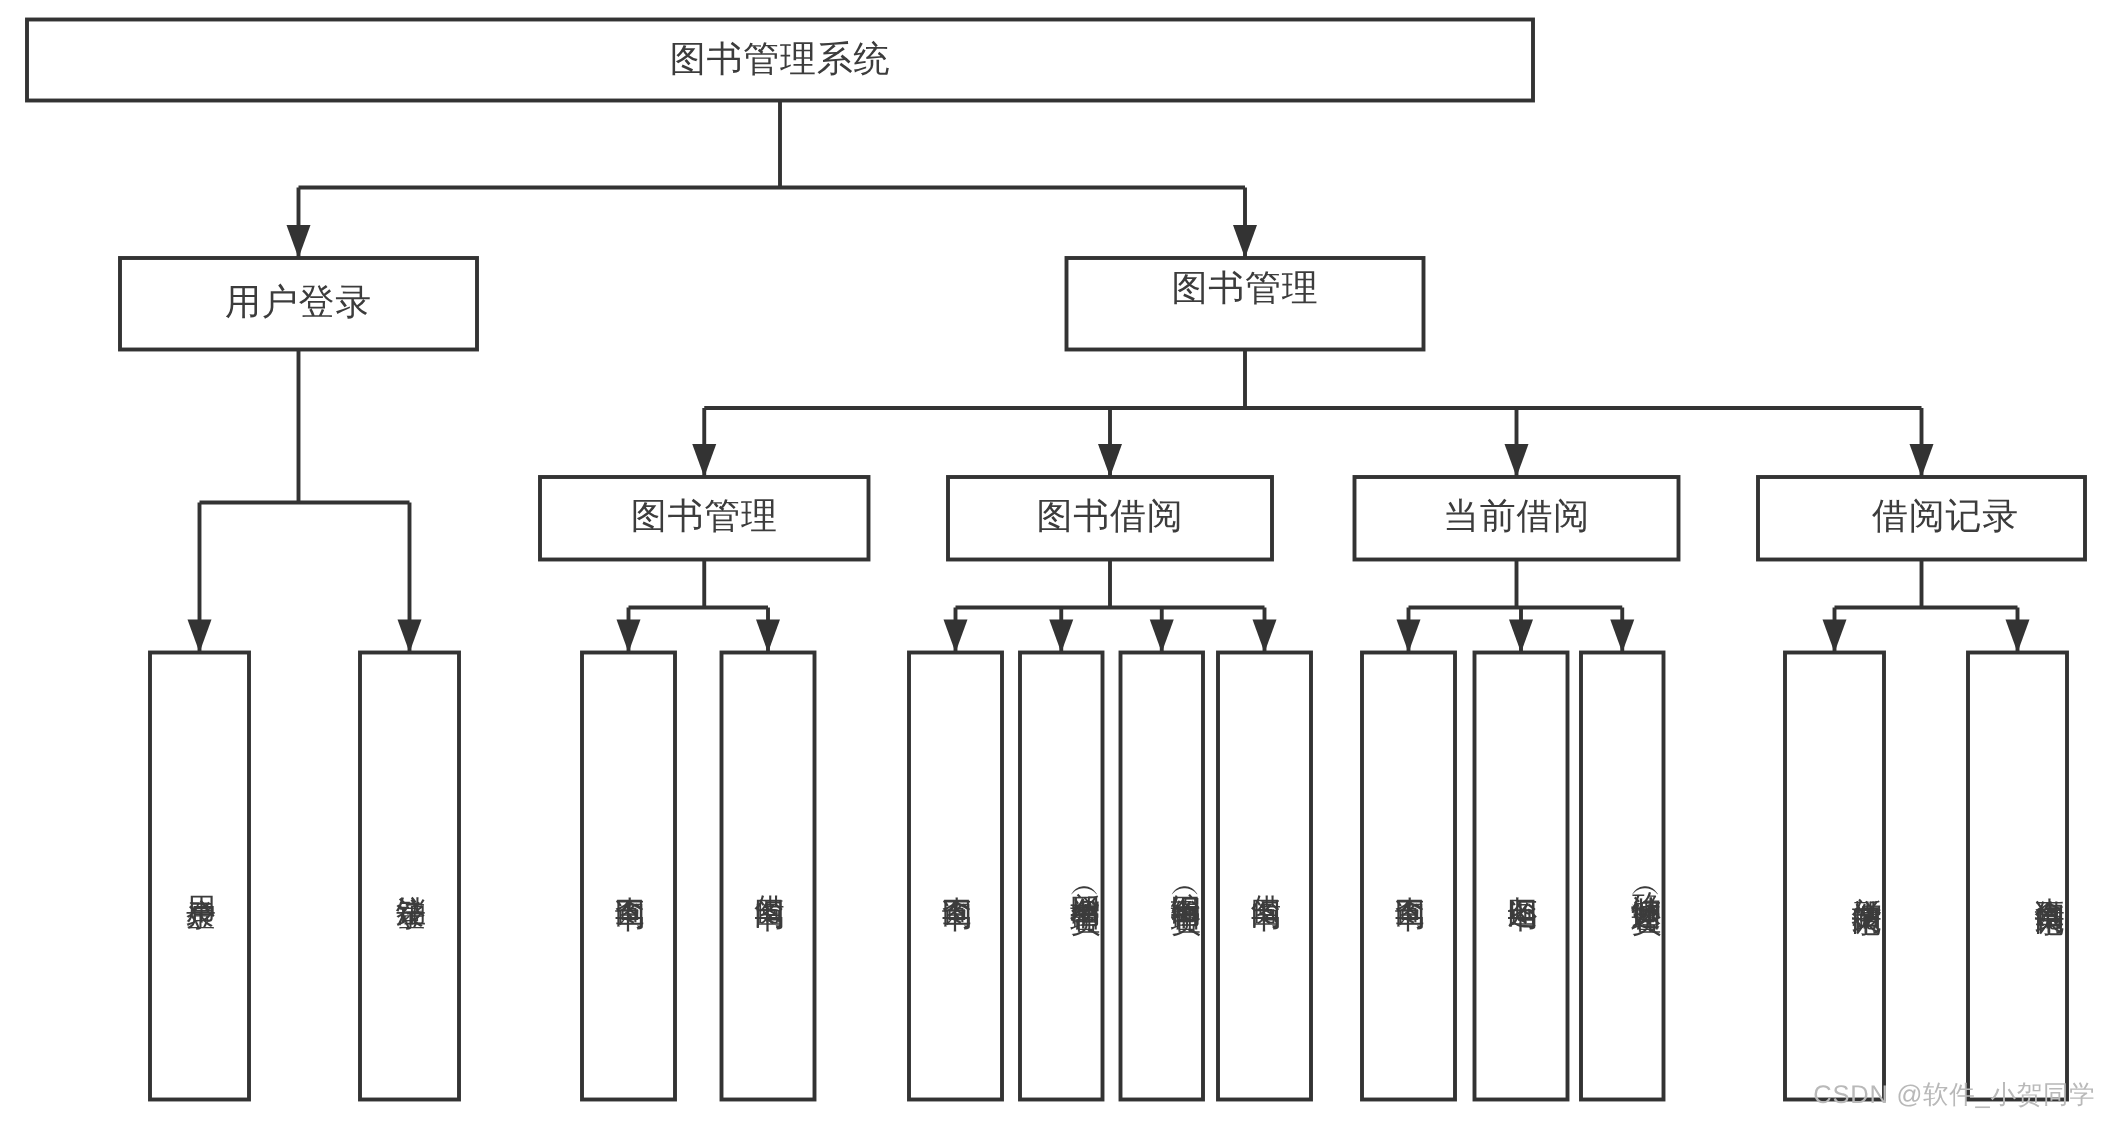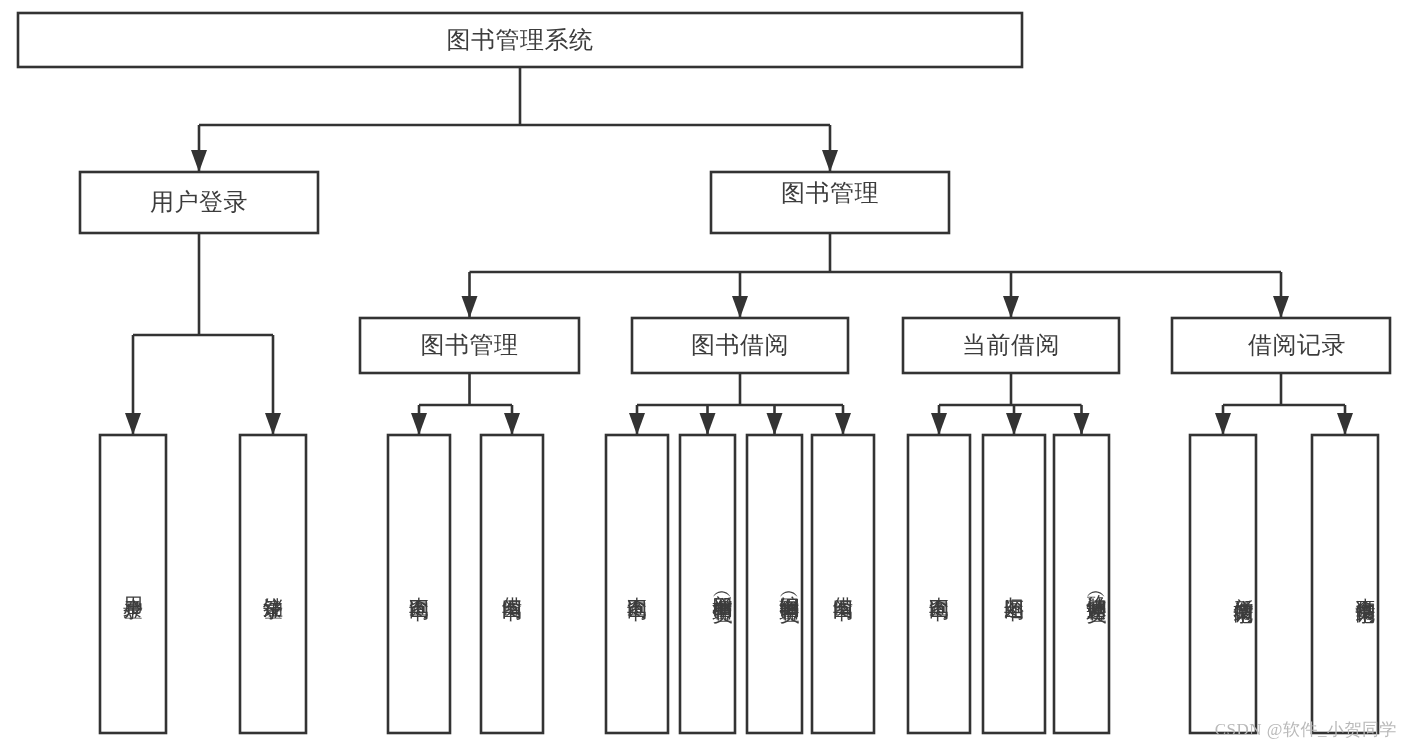--- a/index.html
+++ b/index.html
@@ -66,21 +66,21 @@
     align-items: flex-start;
     padding-top: 4px;
     box-sizing: border-box;
   }
   .watermark {
     position: absolute;
     right: 8px;
     bottom: 6px;
     font-size: 17px;
     color: #b9b9b9;
-    font-family: Liberation Serif, serif;
+    font-family: Liberation Sans, sans-serif;
     white-space: nowrap;
     letter-spacing: 0.5px;
   }
 </style>
 </head>
 <body>
 
 <div id="diagram-root">
   <svg class="diagram-canvas" viewBox="0 0 1405 747">
     <g id="connectors-layer">

